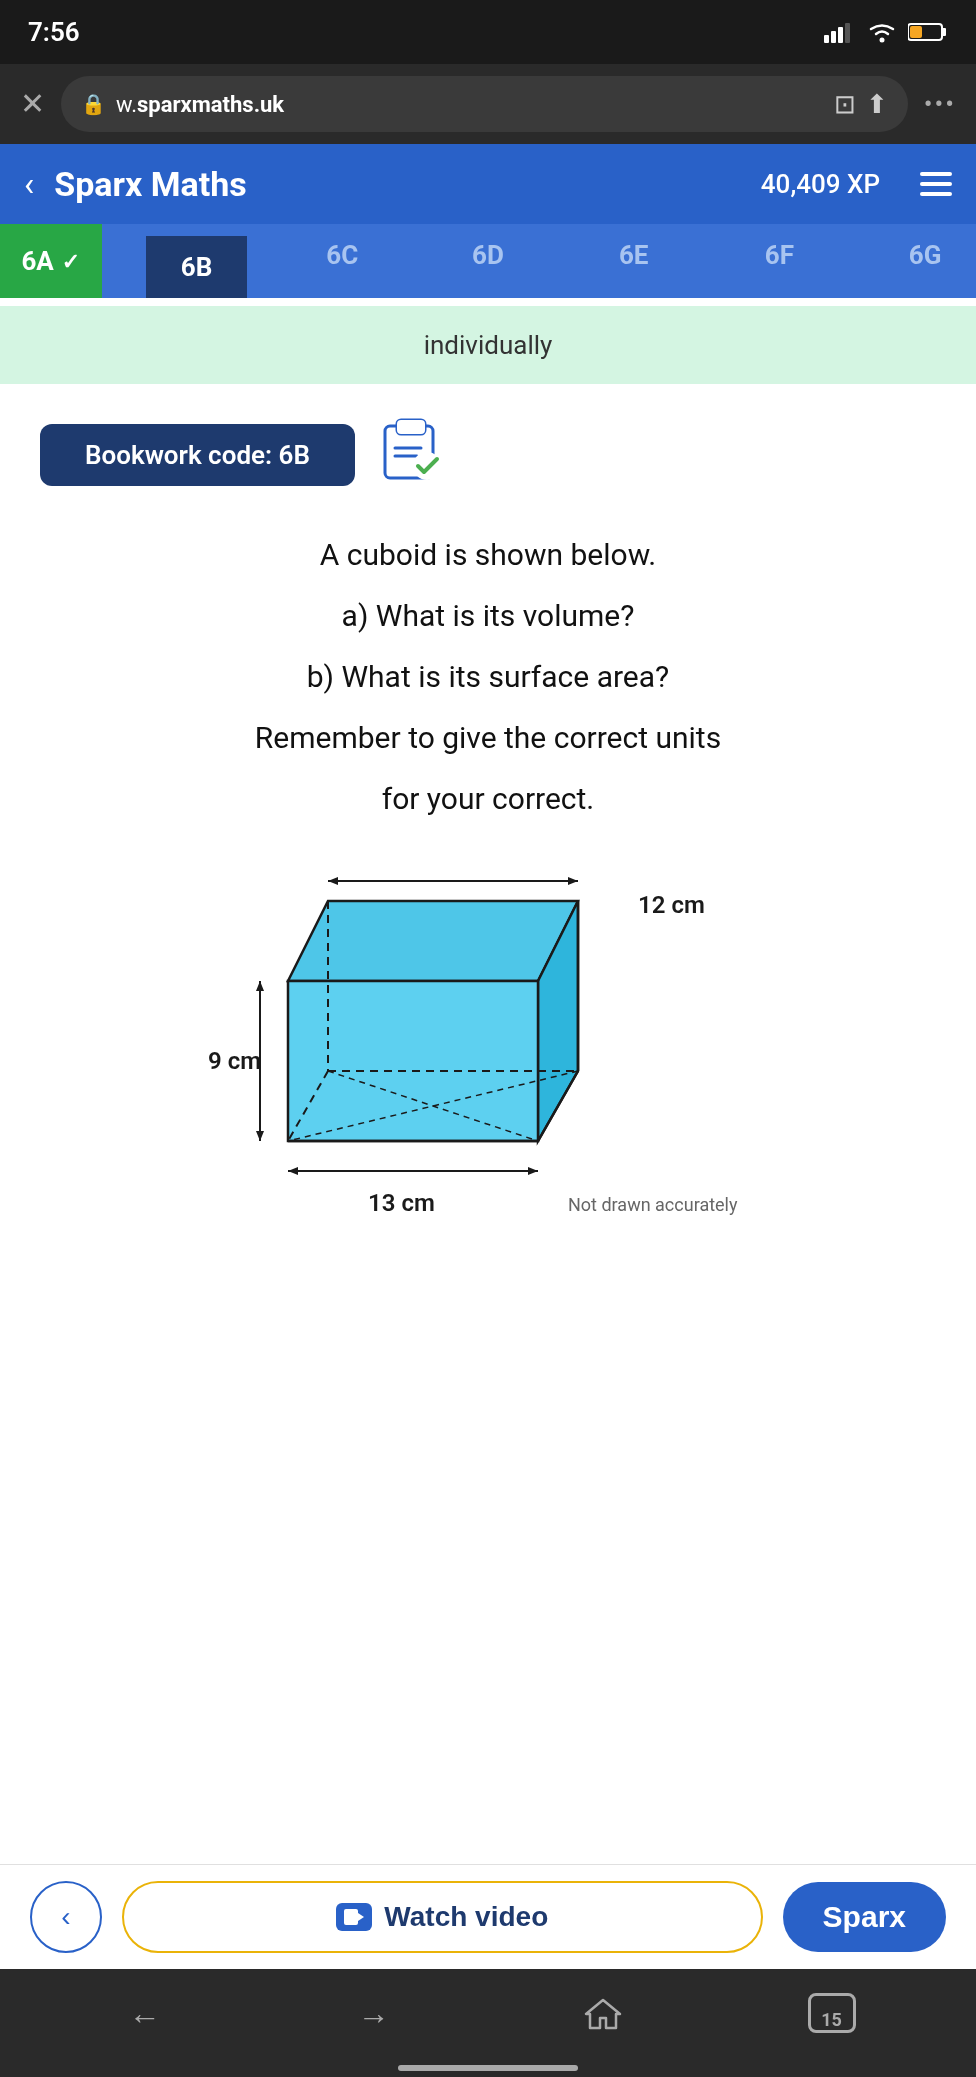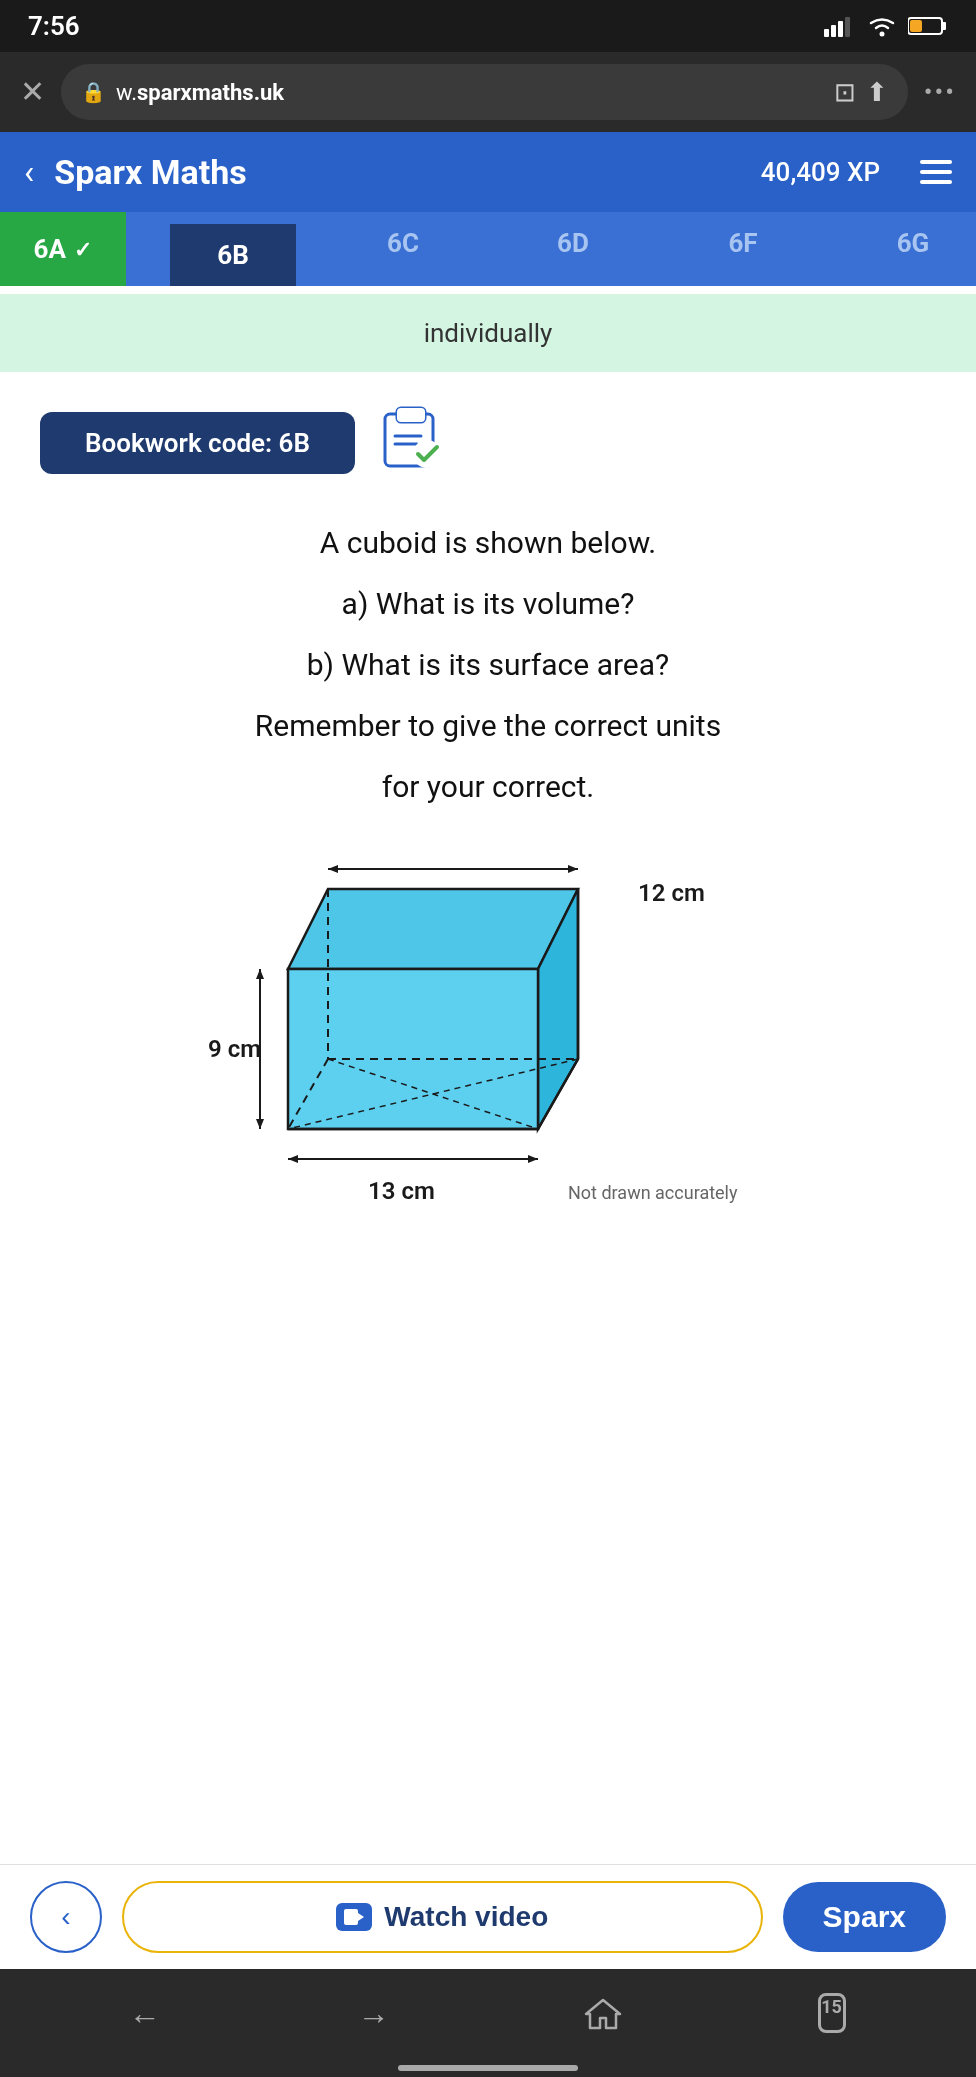--- a/index.html
+++ b/index.html
@@ -13,21 +13,21 @@
     }
 
     
     .status-bar {
       background: #1a1a1a;
       color: #fff;
       display: flex;
       justify-content: space-between;
       align-items: center;
       padding: 10px 28px;
-      height: 52px;
+      height: 64px;
     }
     .status-time {
       font-size: 26px;
       font-weight: 600;
       color: #fff;
     }
     .status-icons {
       display: flex;
       align-items: center;
       gap: 10px;
@@ -301,24 +301,24 @@
       justify-content: center;
       width: 60px;
       height: 60px;
     }
     .nav-home {
       font-size: 30px;
     }
     .nav-tabs-badge {
       border: 3px solid #aaa;
       border-radius: 8px;
-      width: 28px;
+      width: 48px;
       height: 40px;
       display: flex;
-      align-items: flex-start;
+      align-items: flex-end;
       justify-content: center;
       font-size: 18px;
       font-weight: 700;
       color: #aaa;
       position: relative;
     }
 
     .home-indicator {
       position: fixed;
       bottom: 6px;
@@ -390,20 +390,23 @@
     <span class="tab-checkmark">✓</span>
   </div>
   <div class="tab-item active-dark">
     <span>6B</span>
   </div>
   <div class="tab-item">
     <span>6C</span>
   </div>
   <div class="tab-item">
     <span>6D</span>
+  </div>
+  <div class="tab-item">
+    <span>6E</span>
   </div>
   <div class="tab-item">
     <span>6F</span>
   </div>
   <div class="tab-item">
     <span>6G</span>
   </div>
 </div>
 
 <div class="info-banner">

